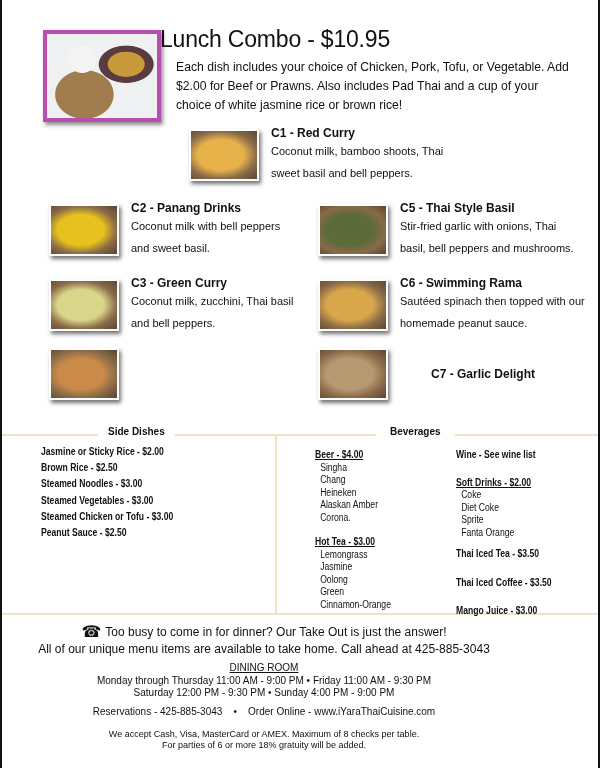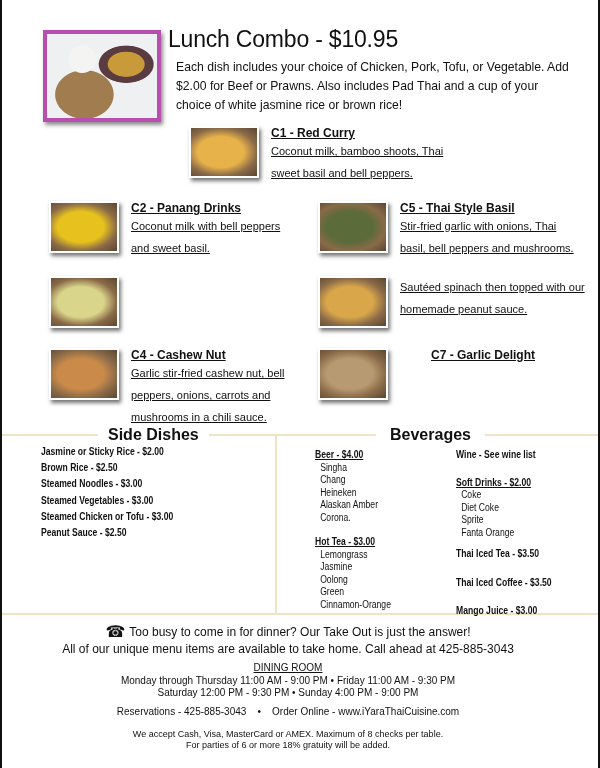--- a/index.html
+++ b/index.html
@@ -15,51 +15,51 @@
   .hero-photo {
     position: absolute; left: 43px; top: 30px; width: 118px; height: 92px;
     border: 4px solid #b84fb0; box-sizing: border-box;
     box-shadow: 2px 3px 4px rgba(0,0,0,0.45);
     background: radial-gradient(circle at 32% 30%, #f4f4f2 0 14%, transparent 15%),
                 radial-gradient(ellipse at 72% 36%, #c89a3a 0 16%, #5a3b3f 17% 24%, transparent 25%),
                 radial-gradient(ellipse at 34% 72%, #a07c4e 0 28%, transparent 29%),
                 #eef0f2;
   }
   .title {
-    position: absolute; left: 168px; top: 26px; font-size: 23px; font-weight: normal; letter-spacing: -0.2px;
+    position: absolute; left: 160px; top: 26px; font-size: 23px; font-weight: normal; letter-spacing: -0.2px;
   }
   .intro {
     position: absolute; left: 176px; top: 58px; width: 400px; font-size: 12.2px; line-height: 19px;
   }
 
   
-  .dish { position: absolute; display: flex; align-items: flex-start; text-decoration: underline; }
+  .dish { position: absolute; display: flex; align-items: center; }
   .dish-photo {
     width: 70px; height: 52px; flex: none; box-sizing: border-box; border: 2px solid #fff;
     box-shadow: 2px 3px 4px rgba(0,0,0,0.55);
   }
   .dish-text { margin-left: 12px; }
   .dish-name { font-size: 12px; font-weight: bold; line-height: 14px; }
   .dish-desc { font-size: 11px; line-height: 22px; }
 
   
   .hrule { position: absolute; height: 2px; background: #eee3c4; }
   .vrule { position: absolute; width: 2px; background: #eee3c4; }
-  .section-title { position: absolute; font-size: 16px; font-weight: bold; background: #fff; padding: 0 4px; }
+  .section-title { position: absolute; font-size: 10px; font-weight: bold; background: #fff; padding: 0 4px; }
   .cond { font-family: "Liberation Sans", sans-serif; font-size: 10px; transform: scaleX(0.86); transform-origin: left top; white-space: nowrap; }
   .side-list { position: absolute; left: 41px; top: 446px; }
   .side-list div { font-weight: bold; height: 16.2px; }
   .bev-col { position: absolute; }
   .bev-head { font-weight: bold; text-decoration: underline; height: 12.5px; }
   .bev-head-plain { font-weight: bold; height: 12.5px; }
   .bev-item { padding-left: 6px; height: 12.5px; }
   .gap { height: 12px; }
 
   
-  .footer { position: absolute; left: 0; width: 528px; text-align: center; padding-left: 24px; }
+  .footer { position: absolute; left: 0; width: 528px; text-align: center; }
   .takeout { top: 623px; font-size: 12px; line-height: 17px; }
   .phone-icon { display: inline-block; font-size: 16px; vertical-align: -1px; margin-right: 4px; }
   .hours { top: 662px; font-size: 10px; line-height: 12.5px; }
   .hours .u { text-decoration: underline; }
   .contact { top: 706px; font-size: 10px; }
   .policy { top: 729px; font-size: 9px; line-height: 11px; }
 </style>
 </head>
 <body>
 
@@ -81,41 +81,42 @@
 <div class="dish" style="left:49px; top:201px;">
   <div class="dish-photo" id="ph1" style="background: radial-gradient(at 45% 50%, rgb(231, 194, 30) 0px, rgb(231, 194, 30) 45%, rgb(138, 106, 72) 70%, rgb(90, 70, 50) 100%);"></div>
   <div class="dish-text" style="width:170px;">
     <div class="dish-name">C2 - Panang Drinks</div>
     <div class="dish-desc">Coconut milk with bell peppers and sweet basil.</div>
   </div>
 </div>
 
 <div class="dish" style="left:49px; top:276px;">
   <div class="dish-photo" id="ph2" style="background: radial-gradient(at 45% 50%, rgb(217, 213, 138) 0px, rgb(217, 213, 138) 45%, rgb(138, 106, 72) 70%, rgb(90, 70, 50) 100%);"></div>
+  <div class="dish-text" style="width:170px;">
+    <div class="dish-name">C3 - Green Curry</div>
+    <div class="dish-desc">Coconut milk, zucchini, Thai basil and bell peppers.</div>
+  </div>
 </div>
 
 <div class="dish" style="left:49px; top:348px;">
   <div class="dish-photo" id="ph3" style="background: radial-gradient(at 45% 50%, rgb(201, 138, 74) 0px, rgb(201, 138, 74) 45%, rgb(138, 106, 72) 70%, rgb(90, 70, 50) 100%);"></div>
-  <div class="dish-text" style="width:170px;">
-    <div class="dish-name">C4 - Cashew Nut</div>
-    <div class="dish-desc">Garlic stir-fried cashew nut, bell peppers, onions, carrots and mushrooms in a chili sauce.</div>
-  </div>
 </div>
 
 <div class="dish" style="left:318px; top:201px;">
   <div class="dish-photo" id="ph4" style="background: radial-gradient(at 45% 50%, rgb(91, 107, 58) 0px, rgb(91, 107, 58) 45%, rgb(138, 106, 72) 70%, rgb(90, 70, 50) 100%);"></div>
   <div class="dish-text" style="width:175px;">
     <div class="dish-name">C5 - Thai Style Basil</div>
     <div class="dish-desc">Stir-fried garlic with onions, Thai basil, bell peppers and mushrooms.</div>
   </div>
 </div>
 
 <div class="dish" style="left:318px; top:276px;">
   <div class="dish-photo" id="ph5" style="background: radial-gradient(at 45% 50%, rgb(217, 167, 74) 0px, rgb(217, 167, 74) 45%, rgb(138, 106, 72) 70%, rgb(90, 70, 50) 100%);"></div>
   <div class="dish-text" style="width:185px;">
+    <div class="dish-name">C6 - Swimming Rama</div>
     <div class="dish-desc">Sautéed spinach then topped with our homemade peanut sauce.</div>
   </div>
 </div>
 
 <div class="dish" style="left:318px; top:348px;gap:31px;">
   <div class="dish-photo" id="ph6" style="background: radial-gradient(at 45% 50%, rgb(183, 154, 114) 0px, rgb(183, 154, 114) 45%, rgb(138, 106, 72) 70%, rgb(90, 70, 50) 100%);"></div>
   <div class="dish-text" style="width:190px;">
     <div class="dish-name">C7 - Garlic Delight</div>
   </div>
 </div>

